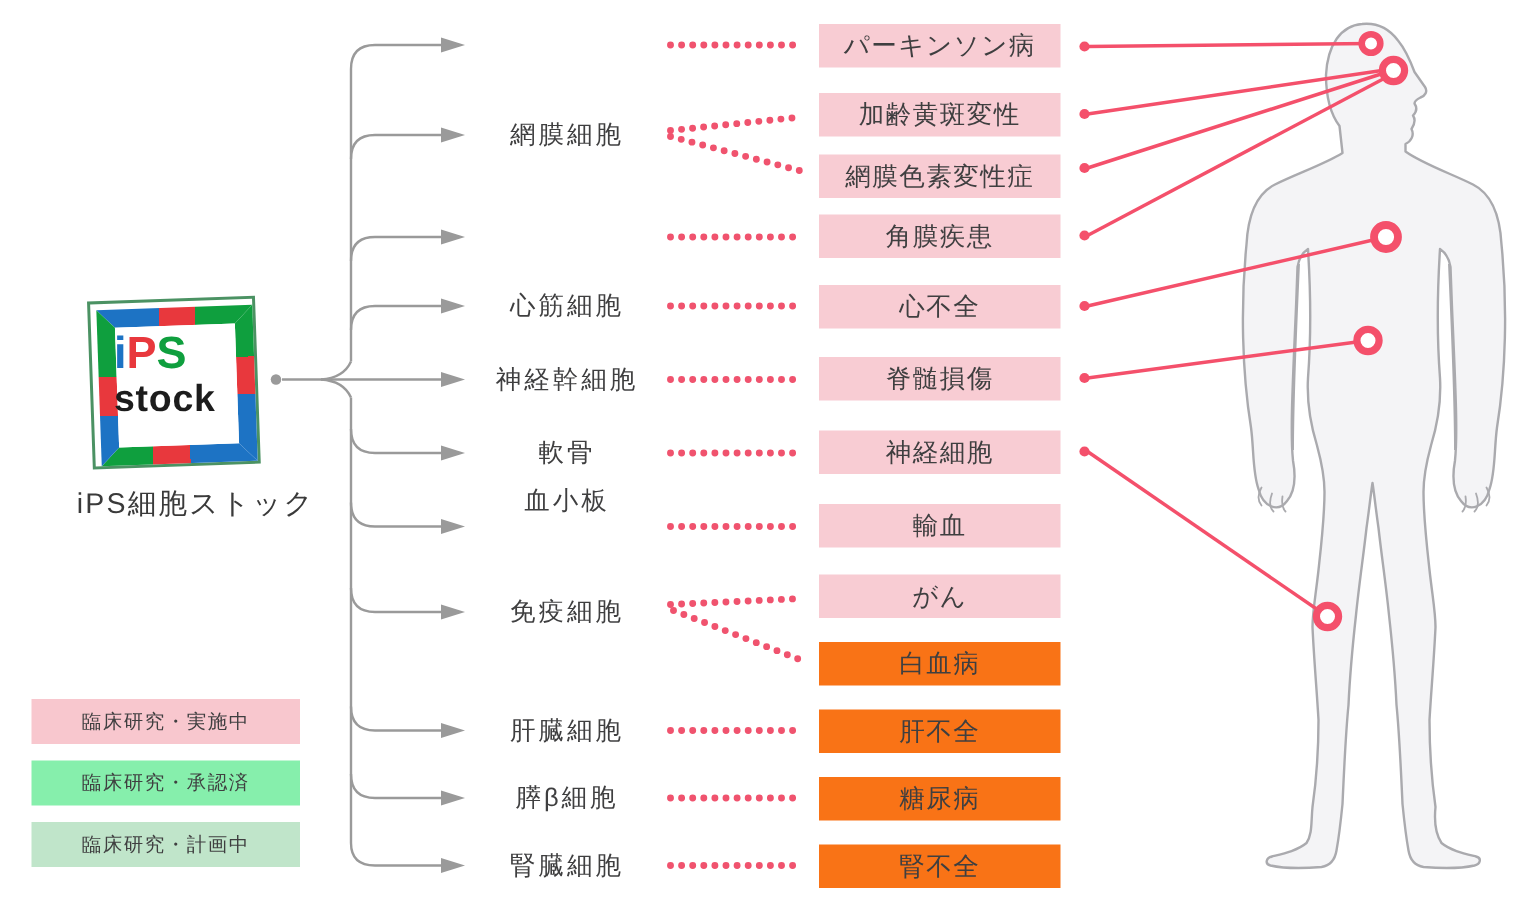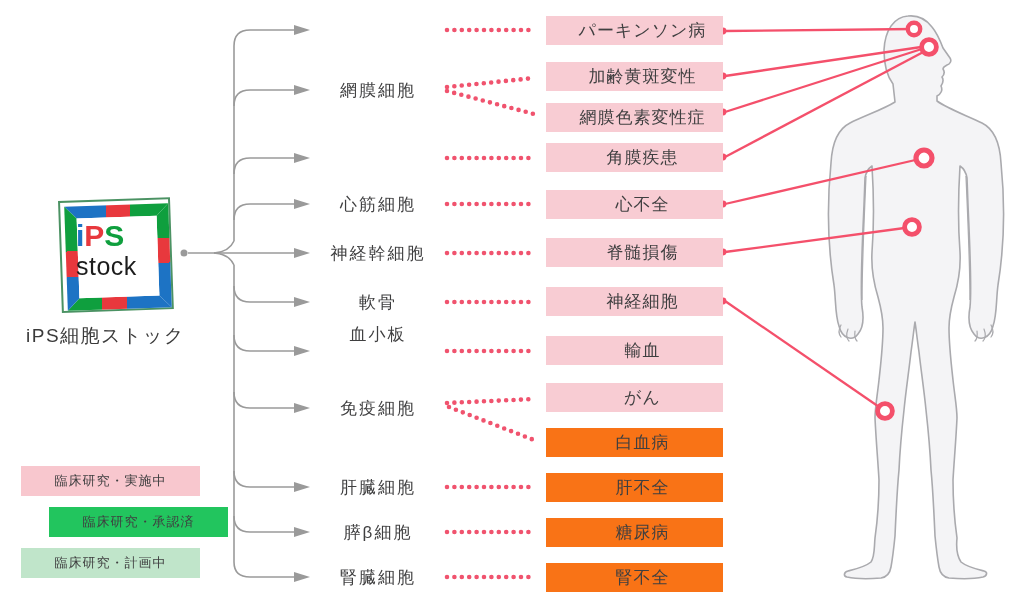--- a/index.html
+++ b/index.html
@@ -8,41 +8,41 @@
     font-family:"Liberation Sans","DejaVu Sans",sans-serif;color:#3f3f40;
   }
   .layer{position:absolute;left:0;top:0;}
   .cell-label{
     position:absolute;left:303px;width:150px;text-align:center;
     font-size:17px;letter-spacing:2px;transform:translateY(-50%);
     color:#3f3f40;white-space:nowrap;
   }
   .box{
     position:absolute;left:546px;width:161px;height:29px;line-height:29px;
-    text-align:center;font-size:17px;letter-spacing:1px;color:#3f3f40;white-space:nowrap;padding-left:16px;
+    text-align:center;font-size:17px;letter-spacing:1px;color:#3f3f40;white-space:nowrap;
   }
   .box.pink{background:#f8ccd3;}
   .box.green{background:#f97316;}
   .legend-item{
     position:absolute;left:21px;width:179px;height:30px;line-height:30px;
     text-align:center;font-size:13px;letter-spacing:1px;color:#3f3f40;white-space:nowrap;
   }
   .legend-item.pink{background:#f8c7ce;}
-  .legend-item.blue{background:#22c55e;margin-left:28px;}
+  .legend-item.blue{background:#86efac;}
   .legend-item.green{background:#c0e5ca;}
   .logo-text{
     position:absolute;left:76px;top:221px;width:84px;line-height:1.0;
   }
   .logo-text .ips{font-size:30px;font-weight:bold;letter-spacing:0px;}
-  .logo-text .stock{font-size:25px;font-weight:normal;color:#1c1c1c;letter-spacing:0.5px;margin-top:3px;}
+  .logo-text .stock{font-size:25px;font-weight:bold;color:#1c1c1c;letter-spacing:0.5px;margin-top:3px;}
   .logo-i{color:#1d73c4;}
   .logo-p{color:#e8383d;}
   .logo-s{color:#0f9f3e;}
   .logo-caption{
-    position:absolute;left:26px;top:323px;width:184px;text-align:left;
+    position:absolute;left:26px;top:323px;width:184px;text-align:right;
     font-size:19px;letter-spacing:1.5px;color:#3a3a3a;white-space:nowrap;
   }
 </style>
 </head>
 <body>
 
 <div class="stage">
 
   <svg class="layer" width="1024" height="611" viewBox="0 0 1024 611">
 

